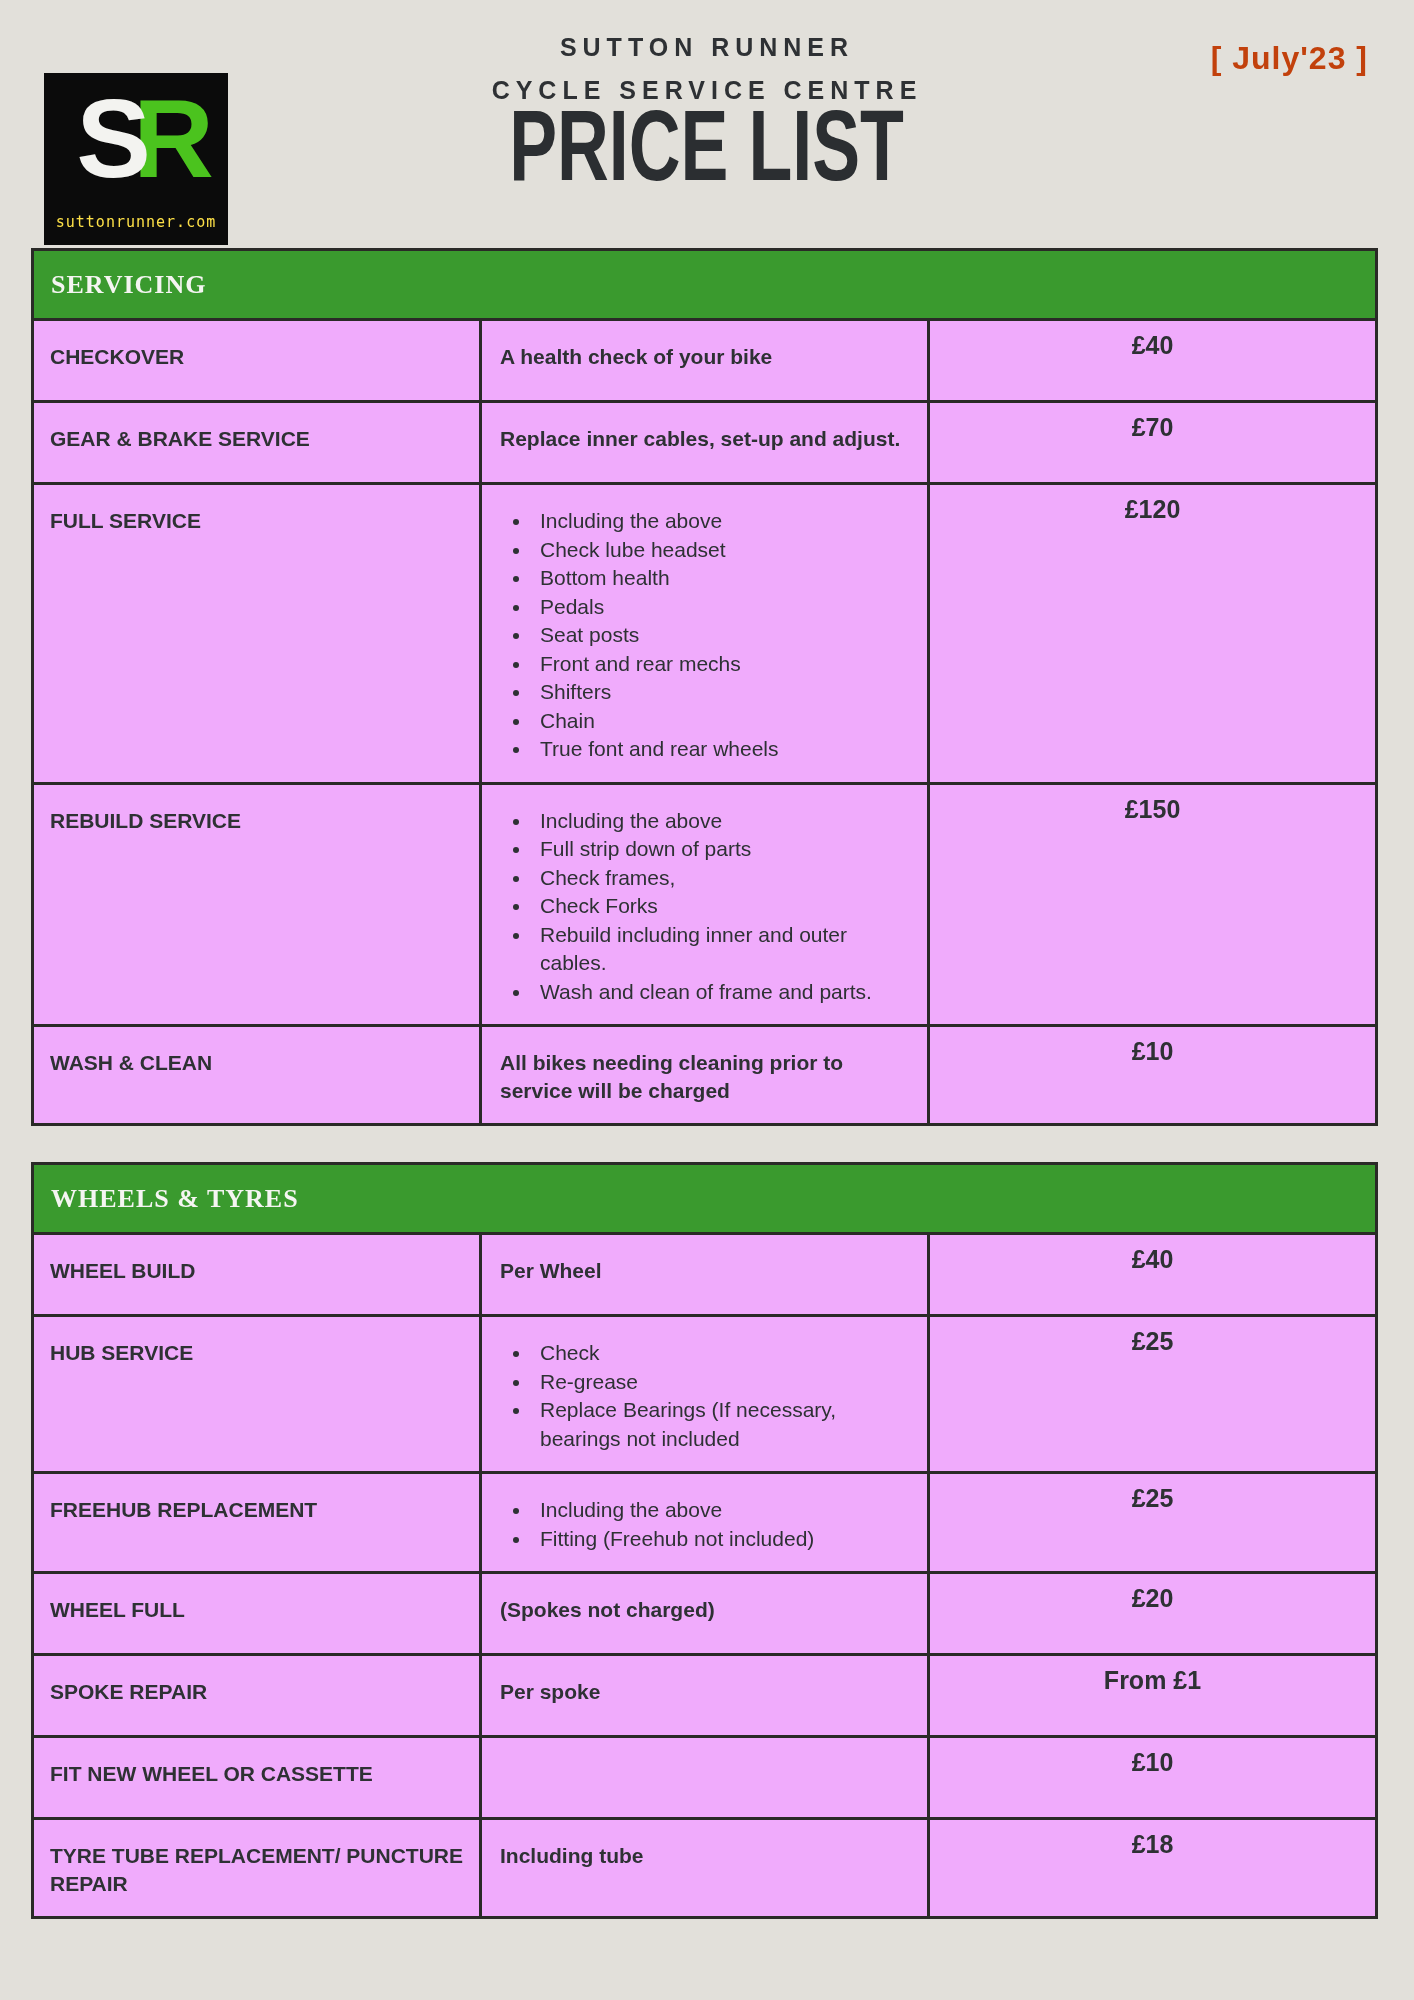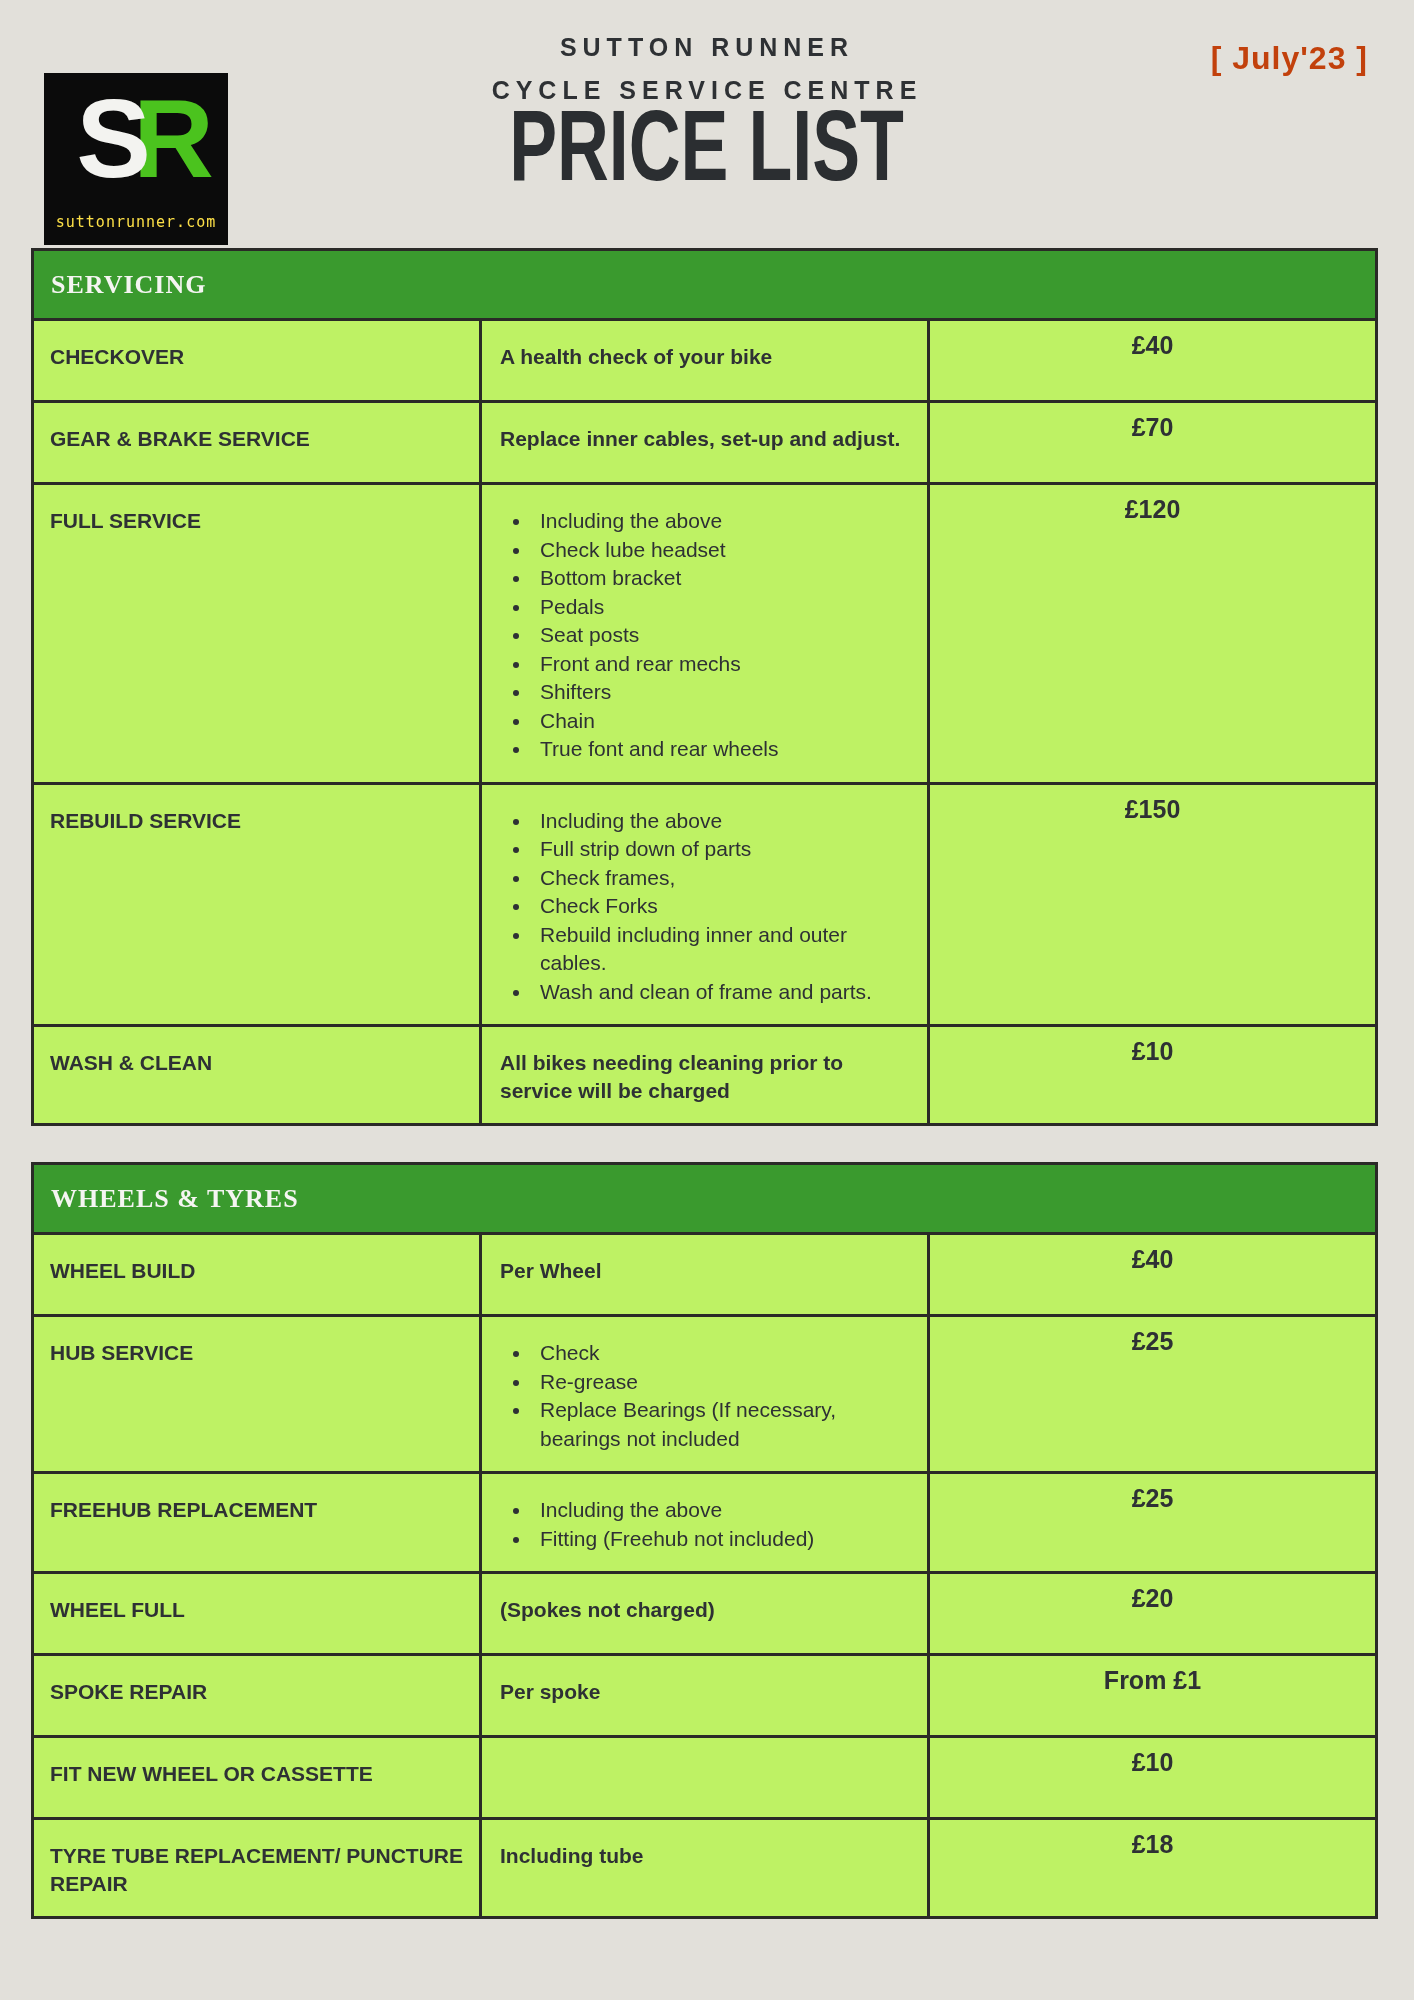--- a/index.html
+++ b/index.html
@@ -101,21 +101,21 @@
     padding: 0 17px;
   }
   .section-title {
     color: #f5f5f2;
     font-size: 26px;
     font-weight: bold;
     letter-spacing: 1px;
     font-family: Liberation Serif, serif;
   }
   .price-table td {
-    background: #bef264;
+    background: #f0abfc;
     vertical-align: top;
     color: #2e3134;
   }
   .col-name  { width: 240px; padding: 22px 14px 18px 16px;
                font-weight: bold; font-size: 21px; line-height: 28px; height: 82px; }
   .col-desc  { width: 795px; padding: 22px 16px 18px 18px;
                font-weight: bold; font-size: 21px; line-height: 28px; }
   .col-price { width: 312px; vertical-align: middle; text-align: center;
                font-weight: bold; font-size: 25px; padding: 10px; }
   .bullets {
@@ -179,21 +179,21 @@
     <td class="col-price">£70</td>
   </tr>
 
   <tr class="service-row">
     <td class="col-name">FULL SERVICE</td>
     <td class="col-desc">
 
       <ul class="bullets">
               <li>Including the above</li>
               <li>Check lube headset</li>
-              <li>Bottom bracket</li>
+              <li>Bottom health</li>
               <li>Pedals</li>
               <li>Seat posts</li>
               <li>Front and rear mechs</li>
               <li>Shifters</li>
               <li>Chain</li>
               <li>True font and rear wheels</li>
             </ul>
     </td>
     <td class="col-price">£120</td>
   </tr>

